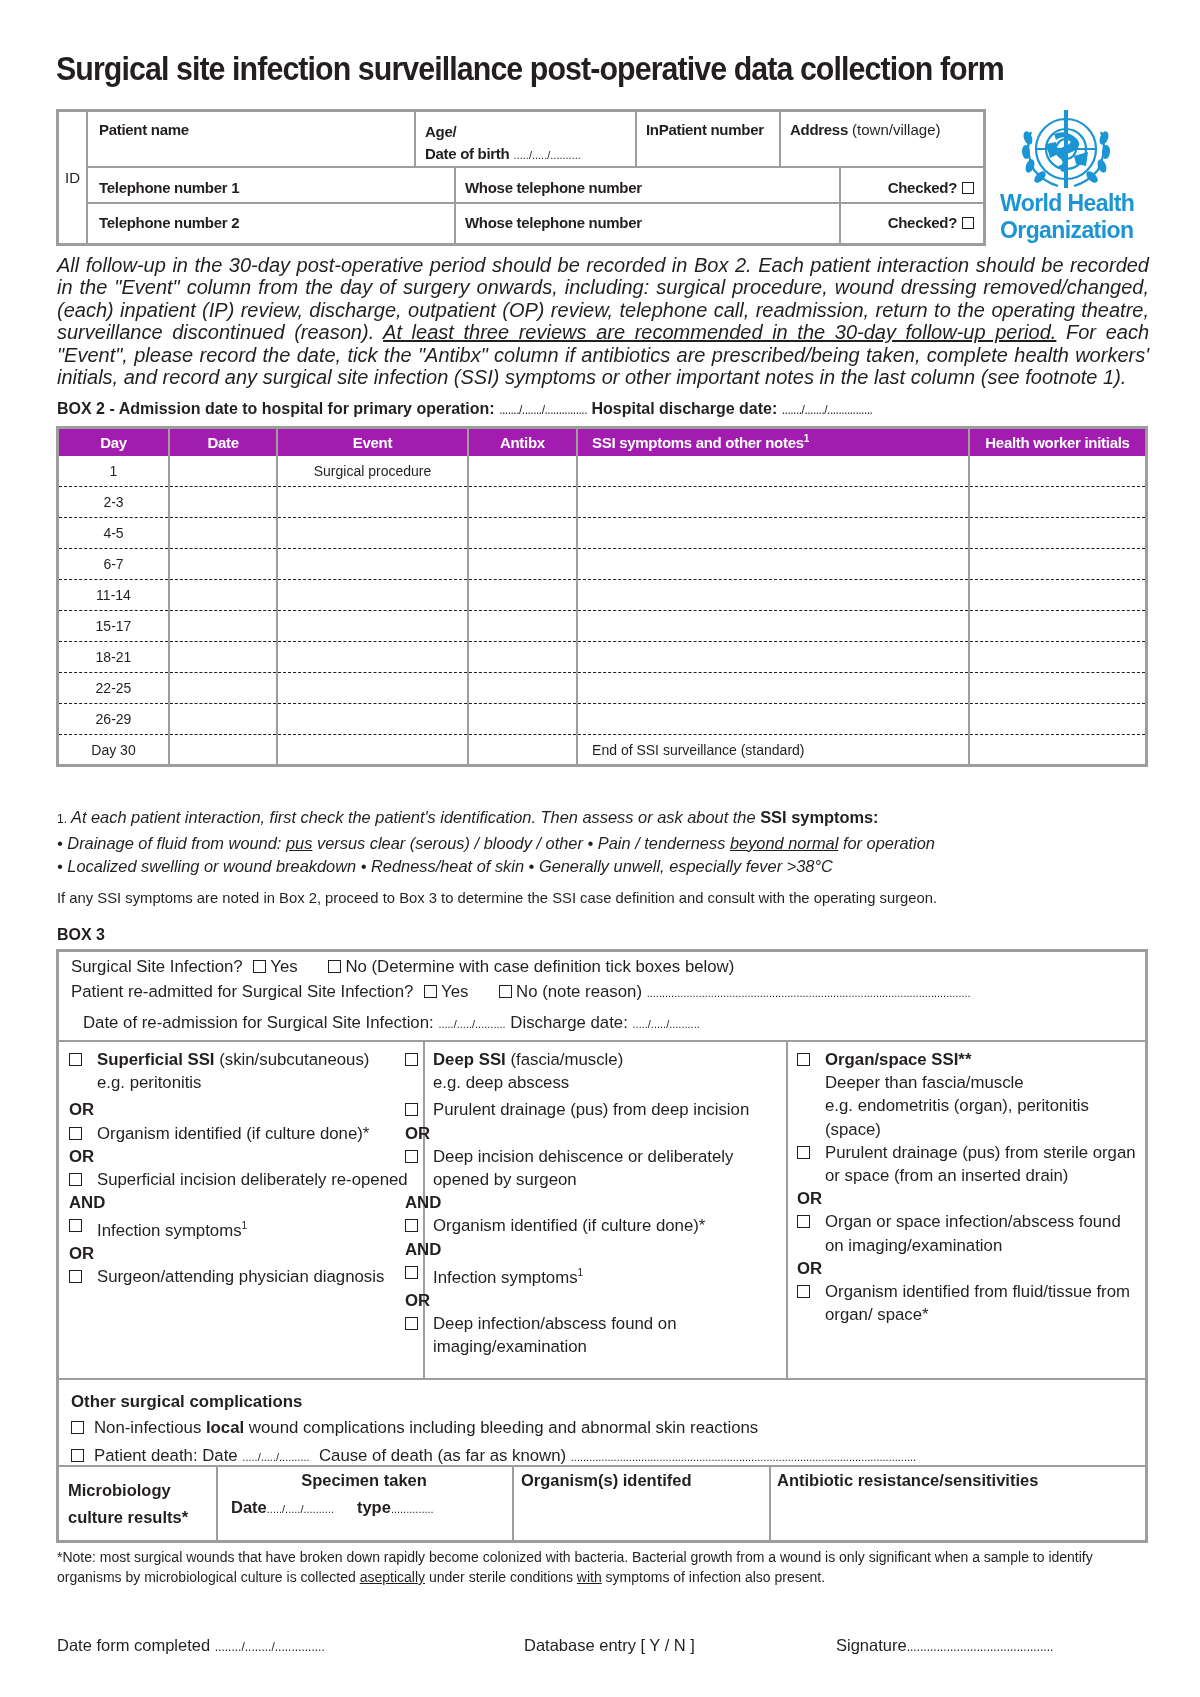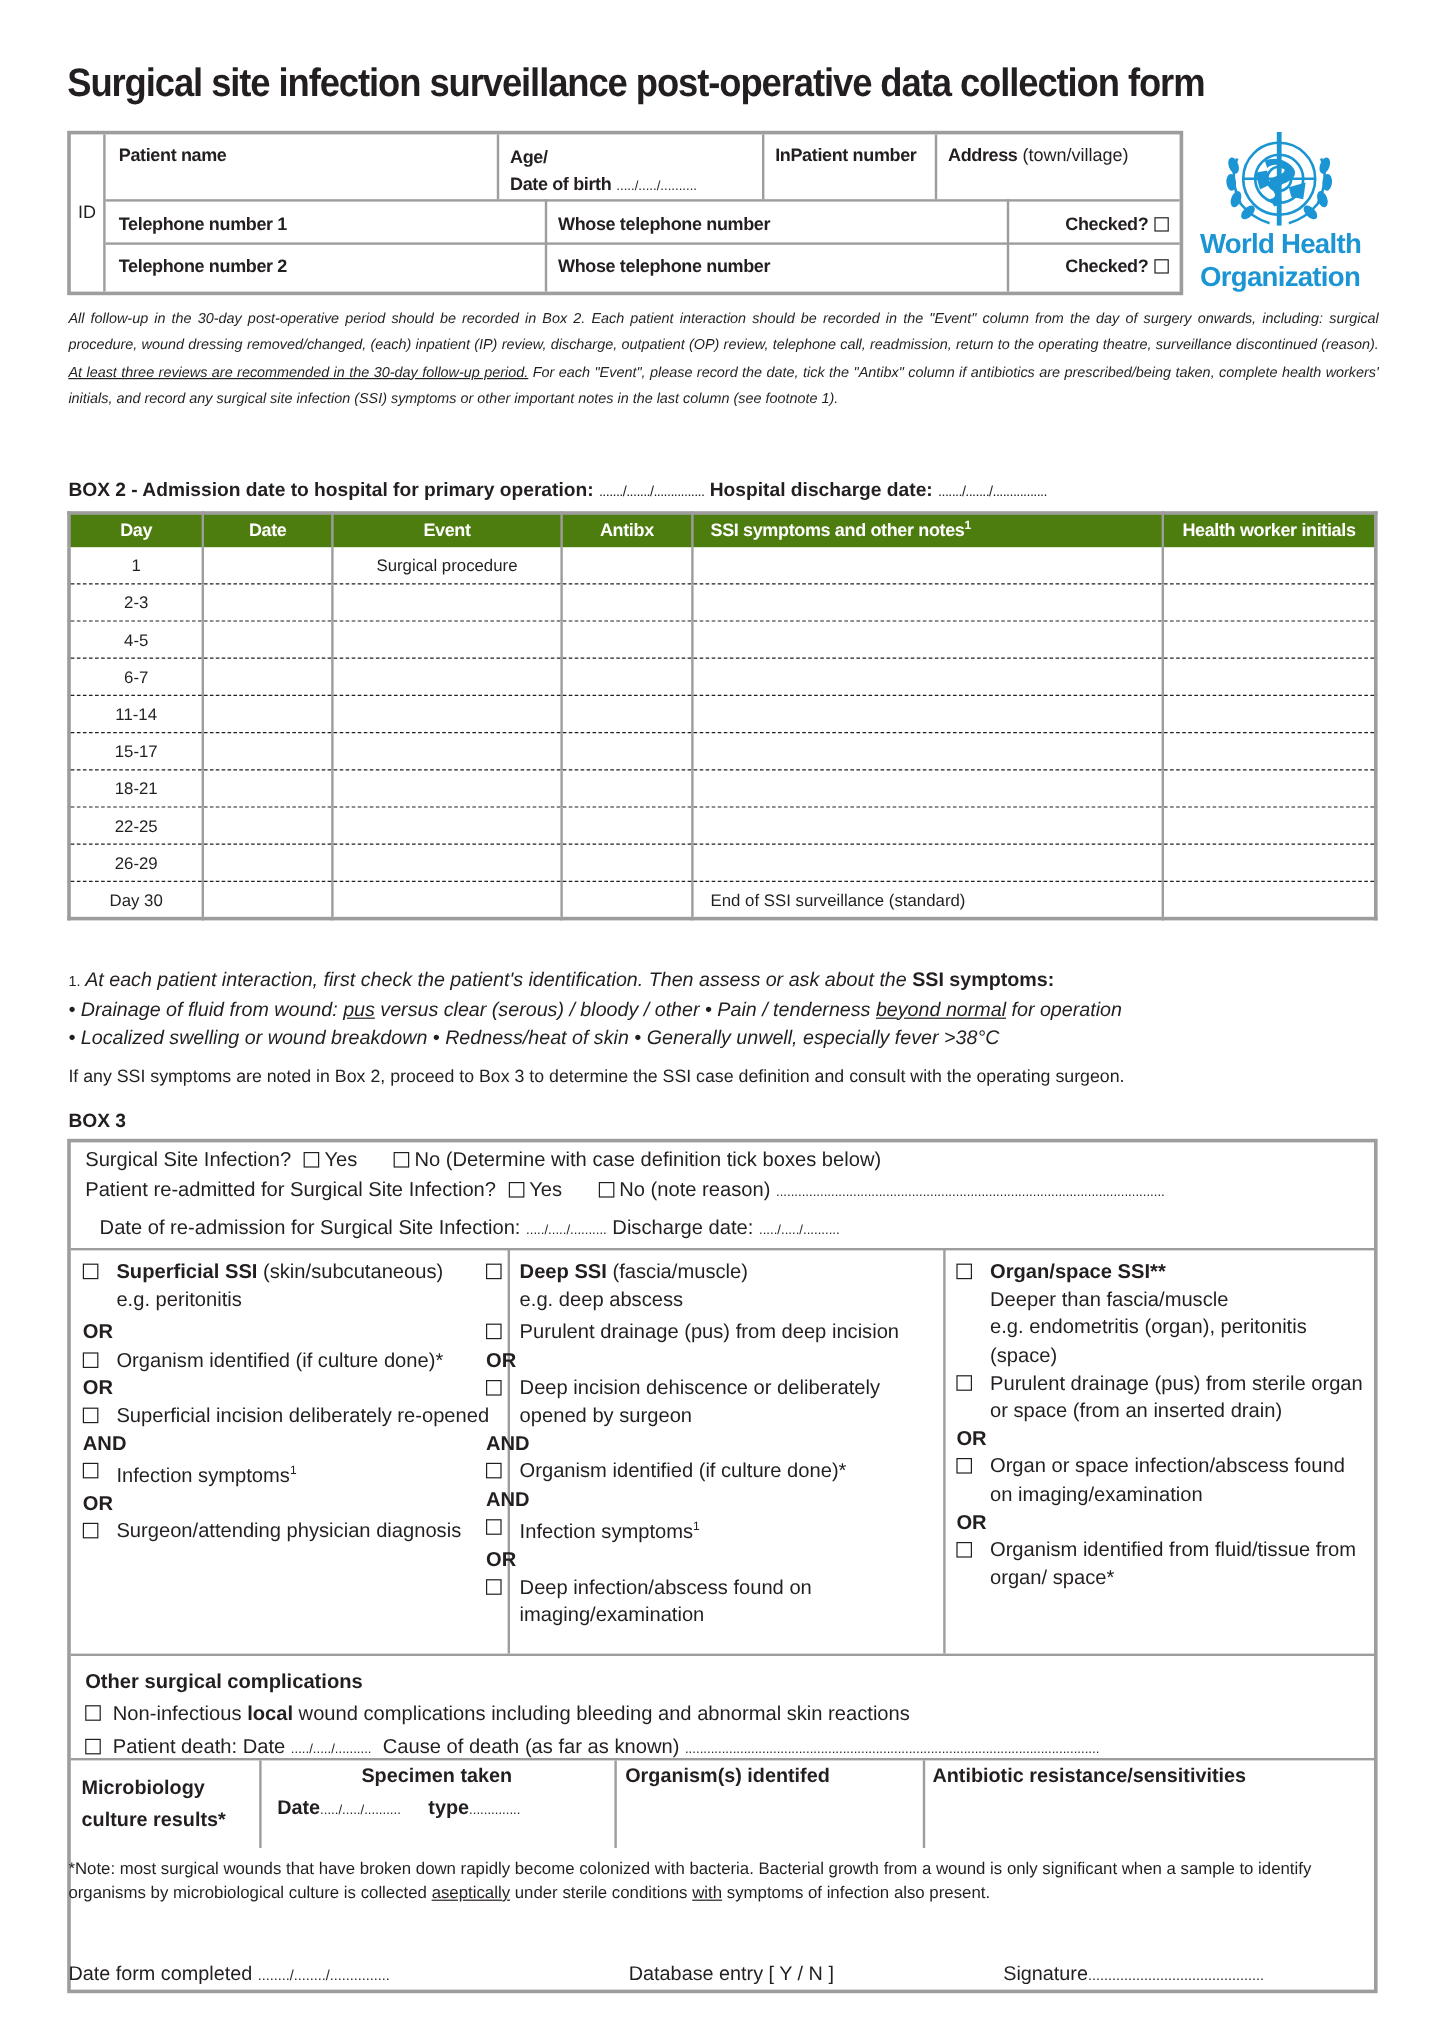--- a/index.html
+++ b/index.html
@@ -14,44 +14,44 @@
   .id-cell { position: absolute; font-size: 15px; padding: 7px 8px; transform-origin: left; }
   .id-cell .b { font-weight: bold; letter-spacing: -0.3px; }
   .vline { position: absolute; width: 2px; background: #9d9d9c; }
   .hline { position: absolute; height: 2px; background: #9d9d9c; }
   .chk { display: inline-block; width: 12px; height: 12px; border: 1px solid #231f20; vertical-align: -1px; margin-left: 5px; }
 
   
   .who-logo { position: absolute; left: 996px; top: 104px; width: 150px; height: 145px; }
   .who-text { position: absolute; left: 1000px; top: 190px; color: #1b95d3; font-weight: bold; font-size: 23px; line-height: 27px; letter-spacing: -0.6px; }
 
-  .intro { position: absolute; left: 57px; top: 254px; width: 1092px; font-size: 12px; font-style: italic; line-height: 22.4px; text-align: justify; }
+  .intro { position: absolute; left: 57px; top: 254px; width: 1092px; font-size: 20px; font-style: italic; line-height: 22.4px; text-align: justify; }
   .u { text-decoration: underline; }
 
   .box2-heading { position: absolute; left: 57px; top: 400px; font-size: 16px; font-weight: bold; white-space: nowrap; }
   .box2-heading .dots { font-weight: normal; font-size: 12px; letter-spacing: -0.5px; }
 
   
   .fu-table { position: absolute; left: 56px; top: 426px; width: 1092px; border: 3px solid #9d9d9c; border-collapse: collapse; }
-  .fu-table th { background: #4d7c0f; color: #ffffff; font-size: 15px; font-weight: bold; height: 28px; border-left: 2px solid #9d9d9c; text-align: center; letter-spacing: -0.3px; }
+  .fu-table th { background: #a21caf; color: #ffffff; font-size: 15px; font-weight: bold; height: 28px; border-left: 2px solid #9d9d9c; text-align: center; letter-spacing: -0.3px; }
   .fu-table th.left { text-align: left; padding-left: 14px; }
   .fu-table th:first-child { border-left: none; }
   .fu-table td { font-size: 14px; border-left: 2px solid #9d9d9c; border-top: 1.5px dashed #231f20; height: 31px; text-align: center; }
   .fu-table td:first-child { border-left: none; }
   .fu-table tr.nodash td { border-top: none; }
   .fu-table tr.first td { border-top: none; }
   .fu-table td.left { text-align: left; padding-left: 14px; }
 
   .footnote1 { position: absolute; left: 57px; top: 806px; width: 1092px; font-size: 16.4px; font-style: italic; line-height: 23.5px; }
   .footnote1 .num { font-style: normal; font-size: 12px; }
   .footnote1 b { font-style: normal; font-weight: bold; }
   .proceed { position: absolute; left: 57px; top: 890px; font-size: 14.8px; white-space: nowrap; }
 
   .box3-heading { position: absolute; left: 57px; top: 926px; font-size: 16px; font-weight: bold; }
-  .box3 { position: absolute; left: 56px; top: 949px; width: 1092px; height: 712px; border: 3px solid #9d9d9c; }
+  .box3 { position: absolute; left: 56px; top: 949px; width: 1092px; height: 594px; border: 3px solid #9d9d9c; }
   .b3-line { position: absolute; left: 12px; font-size: 16.8px; white-space: nowrap; }
   .b3-line .dots { font-size: 11px; letter-spacing: 0px; }
   .cbx { display: inline-block; width: 13px; height: 13px; border: 1px solid #231f20; vertical-align: -1px; margin-right: 4px; }
 
   .col { position: absolute; top: 90px; height: 336px; font-size: 16.8px; line-height: 23.2px; }
   .col .item { position: relative; padding-left: 28px; margin-bottom: 0; }
   .col .item .cbx { position: absolute; left: 0; top: 5px; }
   .col .item.gap { margin-bottom: 4px; }
   .col .conn { font-weight: bold; }
   .sup { font-size: 10px; vertical-align: super; }

